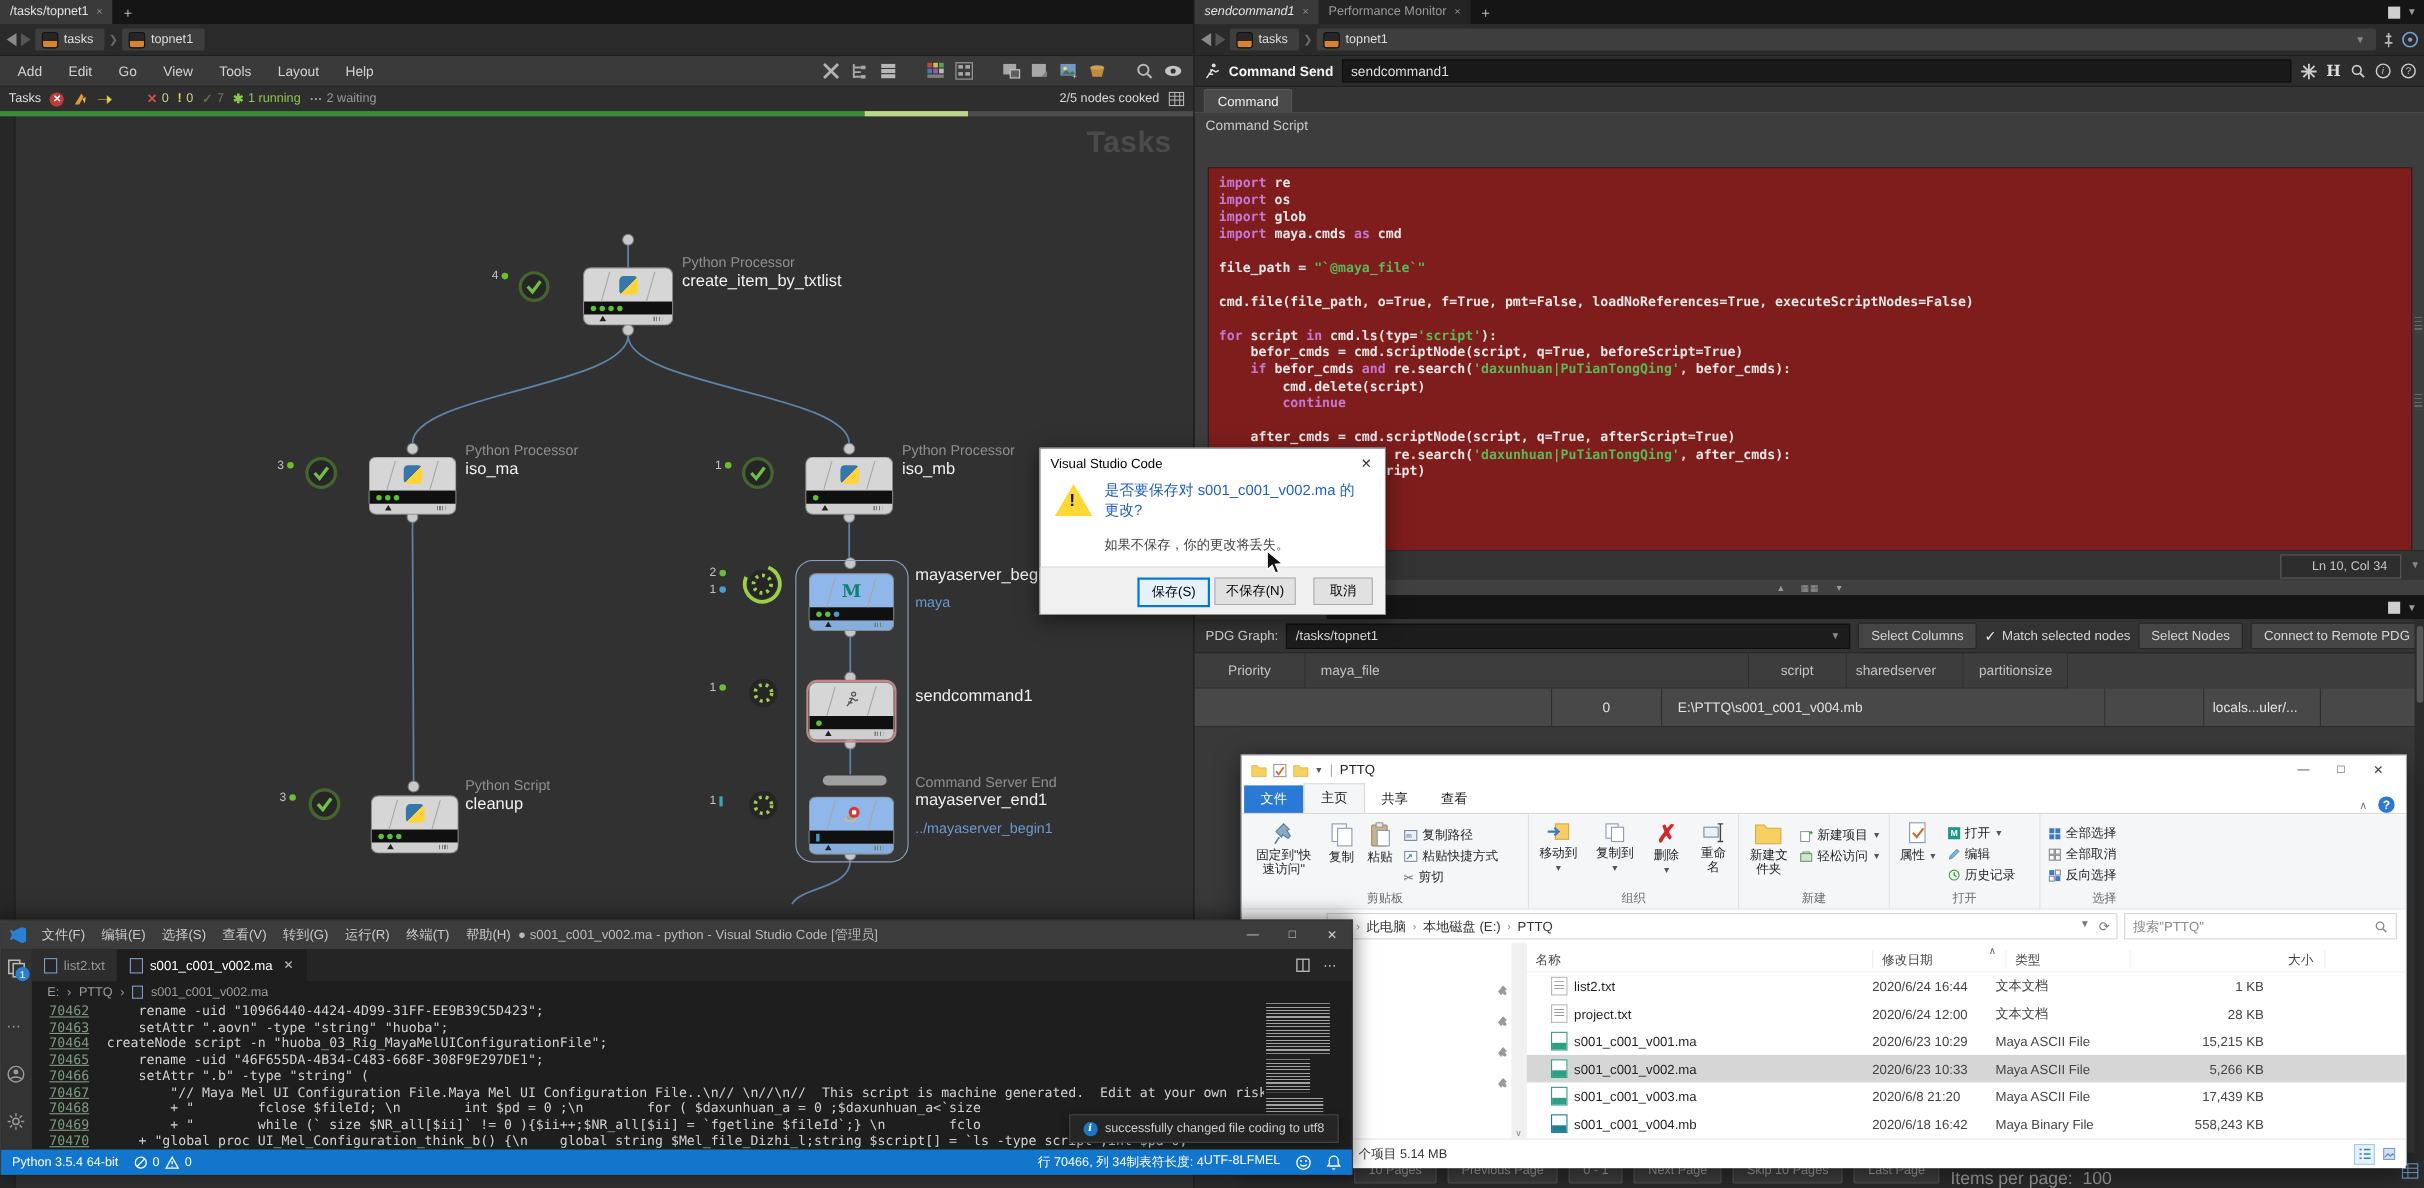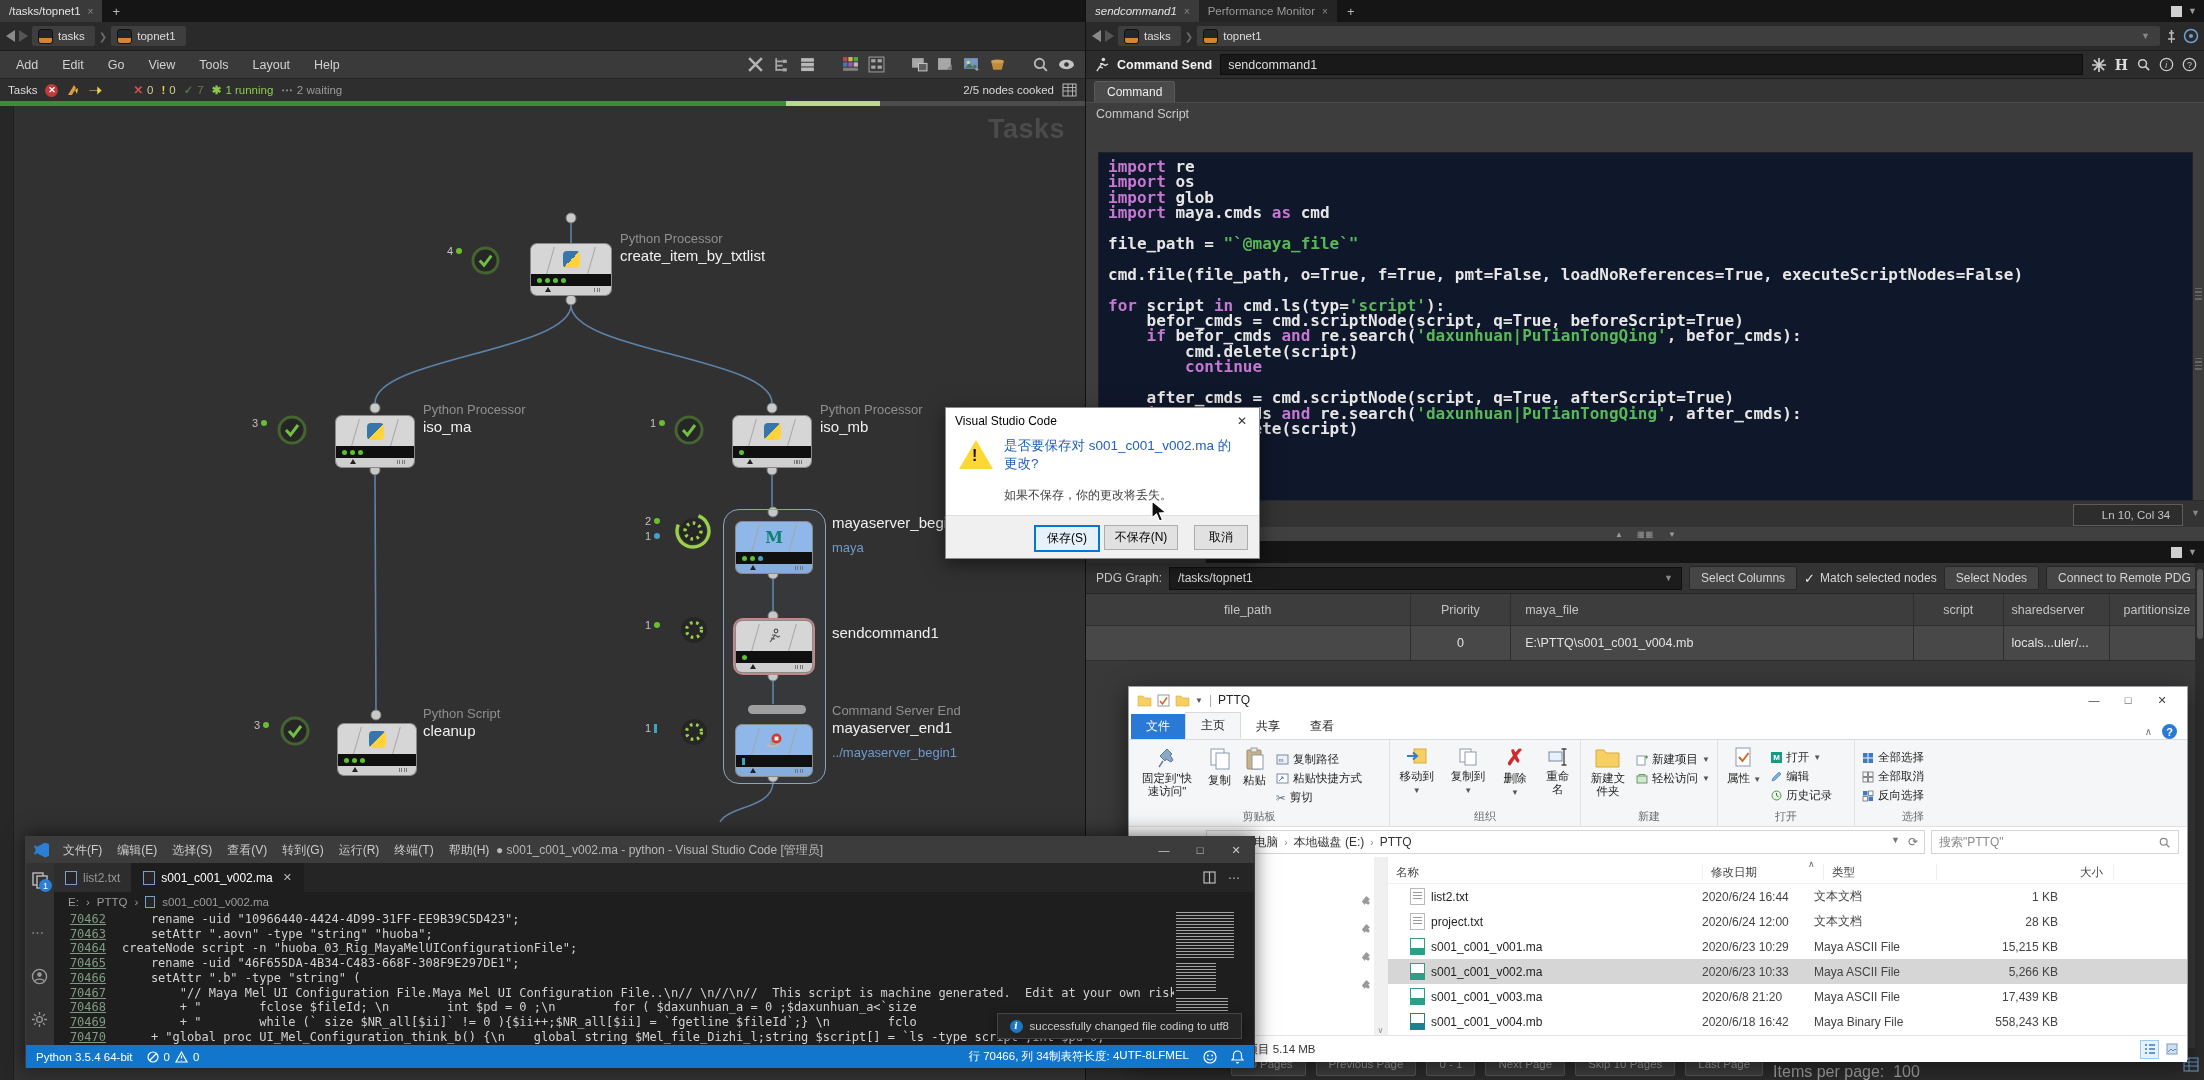--- a/index.html
+++ b/index.html
@@ -71,22 +71,22 @@
   .ptabstrip{height:23px;background:#343434;display:flex;align-items:flex-end;padding-left:8px;border-bottom:1px solid #4c4c4c;}
   .ptab{background:#4a4a4a;border:1px solid #5a5a5a;border-bottom:none;color:#eee;font-size:12px;padding:3px 12px;border-radius:3px 3px 0 0;}
   .prow{display:flex;align-items:center;gap:10px;padding:8px 0 4px 26px;}
   .plabel{color:#c9c9c9;font-size:12.5px;}
   .pdrop{background:linear-gradient(#5b5b5b,#474747);border:1px solid #2a2a2a;border-radius:2px;height:20px;display:flex;align-items:center;padding:0 8px;color:#e2e2e2;gap:10px;}
   .spin{display:flex;flex-direction:column;gap:2px;margin-left:2px;}
   .spin i{width:0;height:0;border-left:4px solid transparent;border-right:4px solid transparent;}
   .spin .up{border-bottom:5px solid #bbb;}
   .spin .dn{border-top:5px solid #bbb;}
   .scriptlbl{padding:4px 0 3px 10px;color:#c9c9c9;font-size:12.5px;}
-  .codebox{position:absolute;left:12px;top:152px;right:12px;height:345px;background:#0f172a;border:1px solid #222;
-           font-family:"DejaVu Sans Mono",monospace;font-size:16px;font-weight:600;color:#e6e6e6;
+  .codebox{position:absolute;left:12px;top:152px;right:12px;height:345px;background:#7f1d1d;border:1px solid #222;
+           font-family:"DejaVu Sans Mono",monospace;font-size:12px;font-weight:600;color:#e6e6e6;
            padding:6px 0 0 9px;line-height:15.4px;white-space:pre;overflow:hidden;}
   .kw{color:#c578d2;}
   .str{color:#58b958;}
   .lnbar{position:absolute;left:0;top:500px;width:100%;height:27px;background:#333;border-top:1px solid #2a2a2a;}
   .lnbox{position:absolute;right:22px;top:3px;width:92px;height:20px;background:#2d2d2d;border:1px solid #5c5c5c;color:#c5c5c5;
          display:flex;align-items:center;justify-content:center;font-size:11.5px;padding-left:16px;}
   .collapse{position:absolute;left:0;top:527px;width:100%;height:14px;background:#404040;display:flex;align-items:center;justify-content:center;gap:14px;color:#9a9a9a;font-size:8px;}
   .ttabbar{position:absolute;left:0;top:541px;width:100%;height:22px;background:#151515;display:flex;align-items:stretch;}
   .pdgbar{position:absolute;left:0;top:563px;width:100%;height:31px;background:#333;display:flex;align-items:center;gap:7px;padding-left:10px;box-sizing:border-box;border-bottom:1px solid #262626;}
   .pdgfield{width:495px;height:21px;background:#1c1c1c;border:1px solid #0f0f0f;color:#ddd;display:flex;align-items:center;padding:0 8px;justify-content:space-between;}
@@ -152,21 +152,21 @@
   .fico.txt:before{content:"";position:absolute;left:2px;right:2px;top:3px;height:7px;background:repeating-linear-gradient(#9a9a9a 0 1px,transparent 1px 3px);}
   .fico.ma{border-color:#2f9e86;}
   .fico.ma:before{content:"";position:absolute;left:0;right:0;bottom:0;height:6px;background:#2f9e86;}
   .fico.mb{border-color:#1f7f8f;}
   .fico.mb:before{content:"";position:absolute;left:0;right:0;bottom:0;height:6px;background:#1f7f8f;}
   .estatus{height:26px;border-top:1px solid #e5e5e5;display:flex;align-items:center;font-size:11.5px;color:#333;padding-left:106px;background:#fff;}
   .vtoggles{margin-left:auto;display:flex;gap:3px;padding-right:6px;}
   .vt{width:17px;height:17px;border:1px solid transparent;display:flex;align-items:center;justify-content:center;}
   .vt.on{border-color:#9ecbf2;background:#e5f1fb;}
   
-  #vscode{left:0;top:836px;width:1230px;height:232px;background:#1e1e1e;border:1px solid #3c3c3c;box-shadow:0 -2px 18px rgba(0,0,0,.55);z-index:20;box-sizing:border-box;margin-left:25px;}
+  #vscode{left:0;top:836px;width:1230px;height:232px;background:#1e1e1e;border:1px solid #3c3c3c;box-shadow:0 -2px 18px rgba(0,0,0,.55);z-index:20;box-sizing:border-box;}
   .vtitle{height:26px;background:#3c3c3c;display:flex;align-items:center;gap:14px;padding-left:8px;color:#cccccc;font-size:12px;}
   .vlogo{width:15px;height:15px;background:#2b7fd4;clip-path:polygon(75% 0,100% 12%,100% 88%,75% 100%,20% 72%,8% 82%,0 76%,12% 50%,0 24%,8% 18%,20% 28%);}
   .vtitlemid{position:absolute;left:470px;color:#b9b9b9;}
   .vwin{margin-left:auto;display:flex;}
   .vwb{width:36px;height:26px;display:flex;align-items:center;justify-content:center;color:#ccc;font-size:11px;}
   .vbody{display:flex;height:182px;}
   .actbar{width:28px;background:#333;position:relative;}
   .acticon{position:absolute;left:5px;color:#9a9a9a;}
   .abadge{position:absolute;left:13px;top:16px;width:13px;height:13px;border-radius:50%;background:#2b7fd4;color:#fff;font-size:9px;display:flex;align-items:center;justify-content:center;}
   .veditor{flex:1;position:relative;overflow:hidden;}
@@ -674,21 +674,20 @@
       <div class="hbtn">Select Columns</div>
       <div class="chkwrap">
         <span class="chk">✓</span>
         <span>Match selected nodes</span>
       </div>
       <div class="hbtn">Select Nodes</div>
       <div class="hbtn">Connect to Remote PDG</div>
     </div>
     <div class="ptable">
       <div class="prow2 phrow" id="pdg-head">
-          <div class="pcell pc0">file_path</div>
           <div class="pcell pc1">Priority</div>
           <div class="pcell pc2">maya_file</div>
           <div class="pcell pc3">script</div>
           <div class="pcell pc4">sharedserver</div>
           <div class="pcell pc5">partitionsize</div>
         </div>
       <div class="prow2 pdrow" id="pdg-row">
           <div class="pcell pc0"></div>
           <div class="pcell pc1">0</div>
           <div class="pcell pc2">E:\PTTQ\s001_c001_v004.mb</div>

